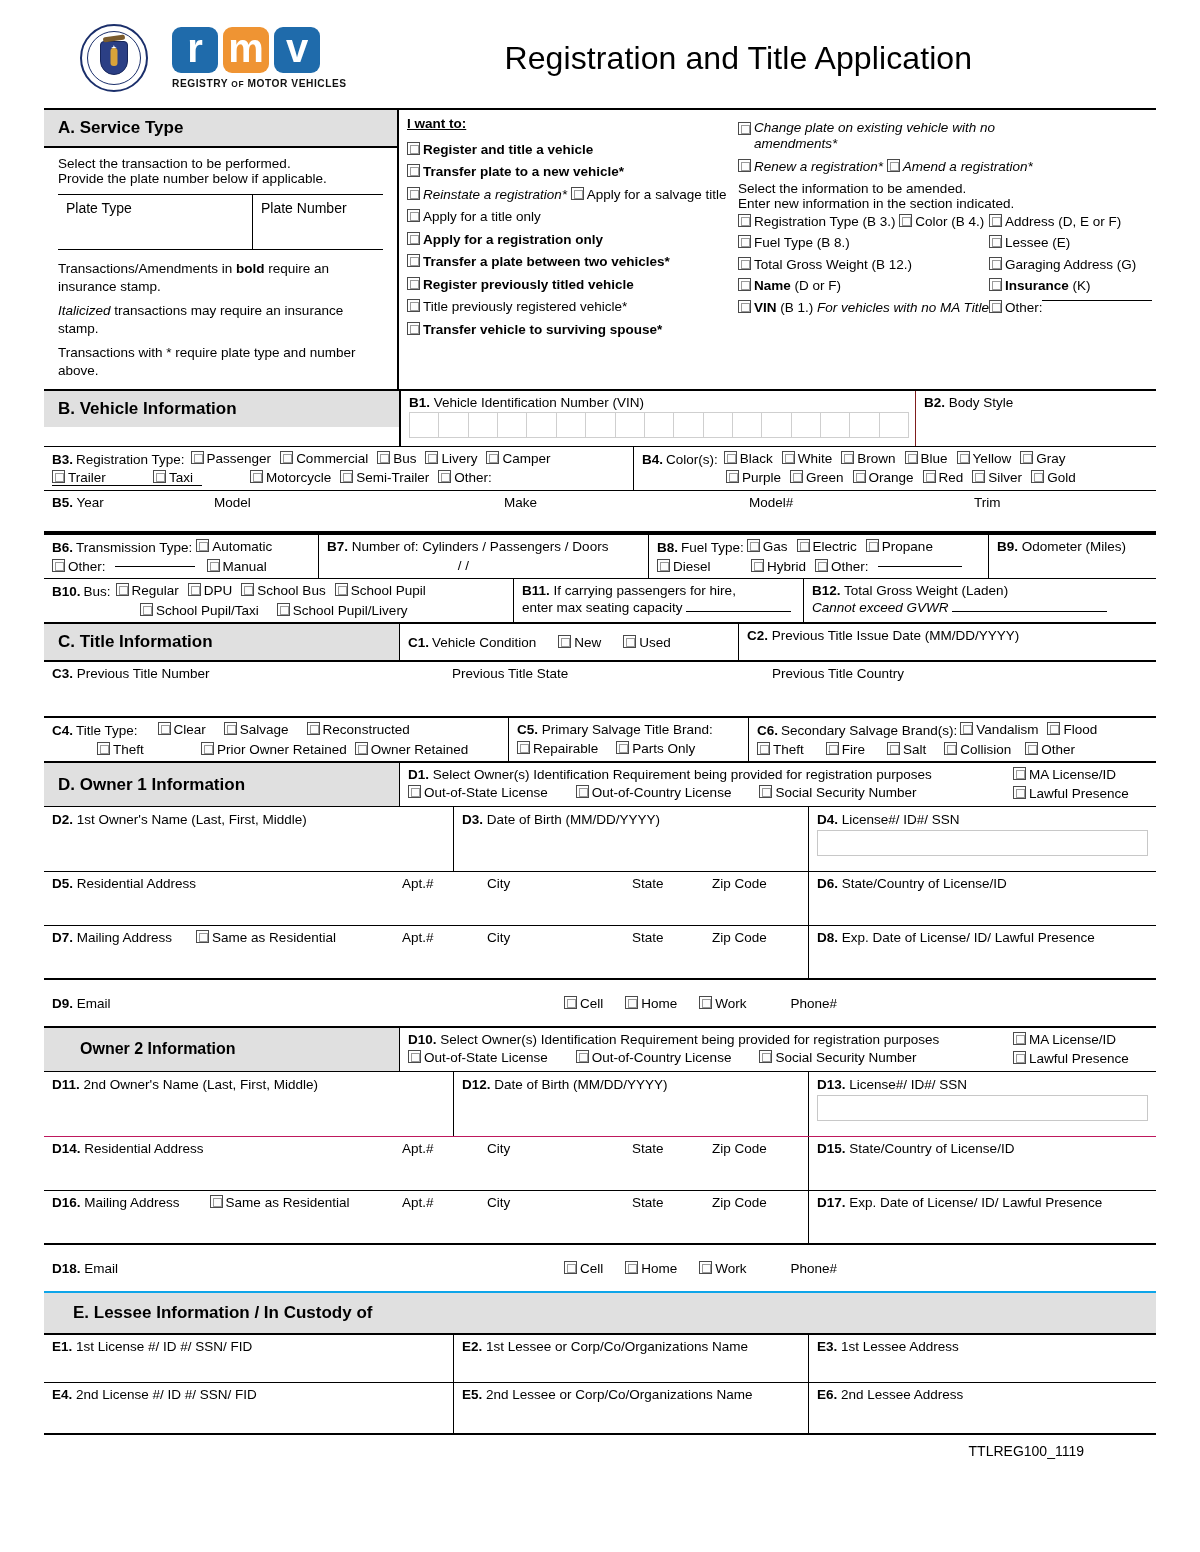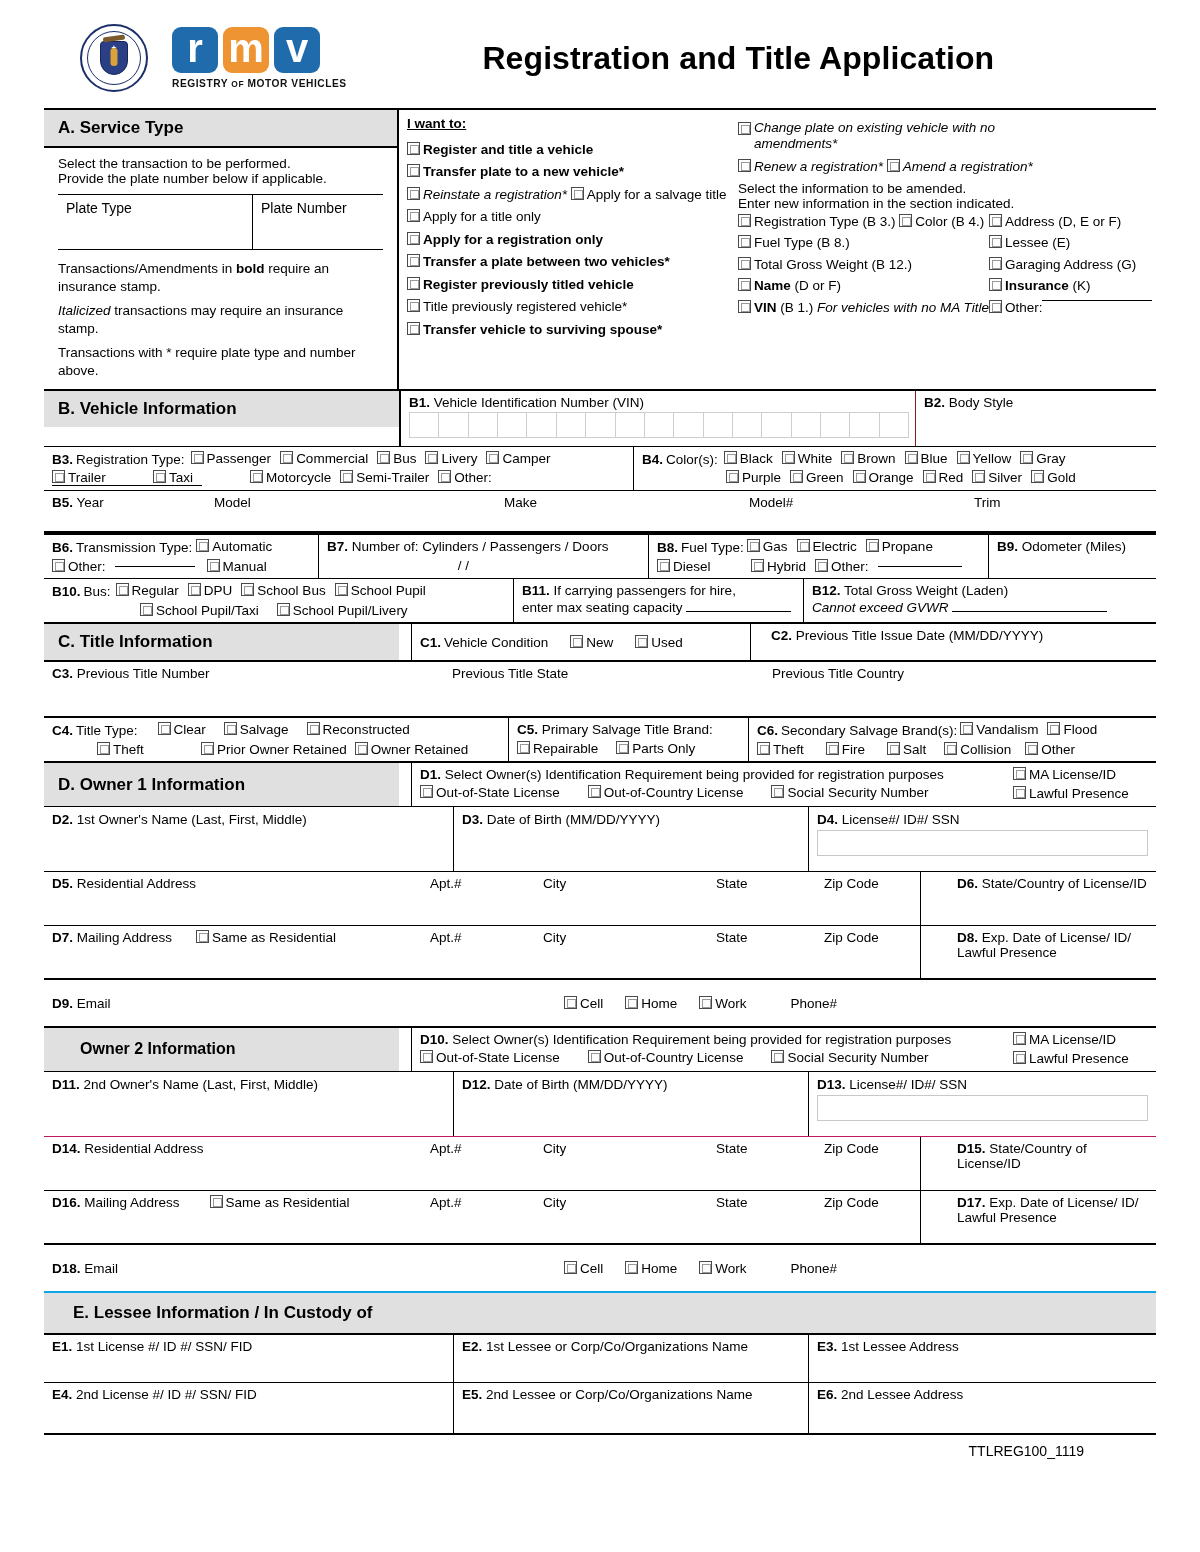--- a/index.html
+++ b/index.html
@@ -55,21 +55,21 @@
     color:#fff; font-weight:bold; font-size:40px; line-height:40px;
     font-family:"Liberation Sans", sans-serif;
     padding-bottom:4px;
   }
   .rmvsub {
     margin-top:5px; font-size:10.2px; font-weight:bold;
     letter-spacing:.55px; color:#111;
   }
   .rmvsub .of { font-size:8.4px; }
   .title {
-    flex:1; text-align:center; font-size:32px; font-weight:bold;
+    flex:1; text-align:center; font-size:32px; font-weight:normal;
     letter-spacing:.1px; padding-right:70px;
   }
 
   
   .sheet { margin:0 44px; }
   .secthead {
     background:#e0e0e0;
     font-weight:bold; font-size:17px;
     padding:8px 14px;
     border-bottom:2px solid #000;
@@ -132,23 +132,23 @@
   .rowline { display:flex; border-bottom:1px solid #000; }
   .cell { padding:4px 8px; }
   .bdr-r { border-right:1px solid #000; }
   .flexwrap { display:flex; flex-wrap:wrap; align-items:center; }
   .flexwrap .ck { margin-right:9px; }
 
   .b5row { display:flex; height:42px; border-bottom:2px solid #000; }
   .b5row > div { padding:4px 0; }
 
   
-  .thdr { display:flex; border-bottom:1px solid #000;gap:12px; }
+  .thdr { display:flex; border-bottom:1px solid #000; }
   .namebox { padding:5px 8px; height:64px; }
-  .addrrow { display:flex; border-bottom:1px solid #000; height:54px;gap:28px; }
+  .addrrow { display:flex; border-bottom:1px solid #000; height:54px; }
   .inputbox { border:1px solid #c8c8c8; height:26px; margin-top:3px; }
 
   .footer { text-align:right; padding:8px 72px 0 0; font-size:14px; }
 </style>
 </head>
 <body>
 
 <div class="page">
 
   <div class="header">

